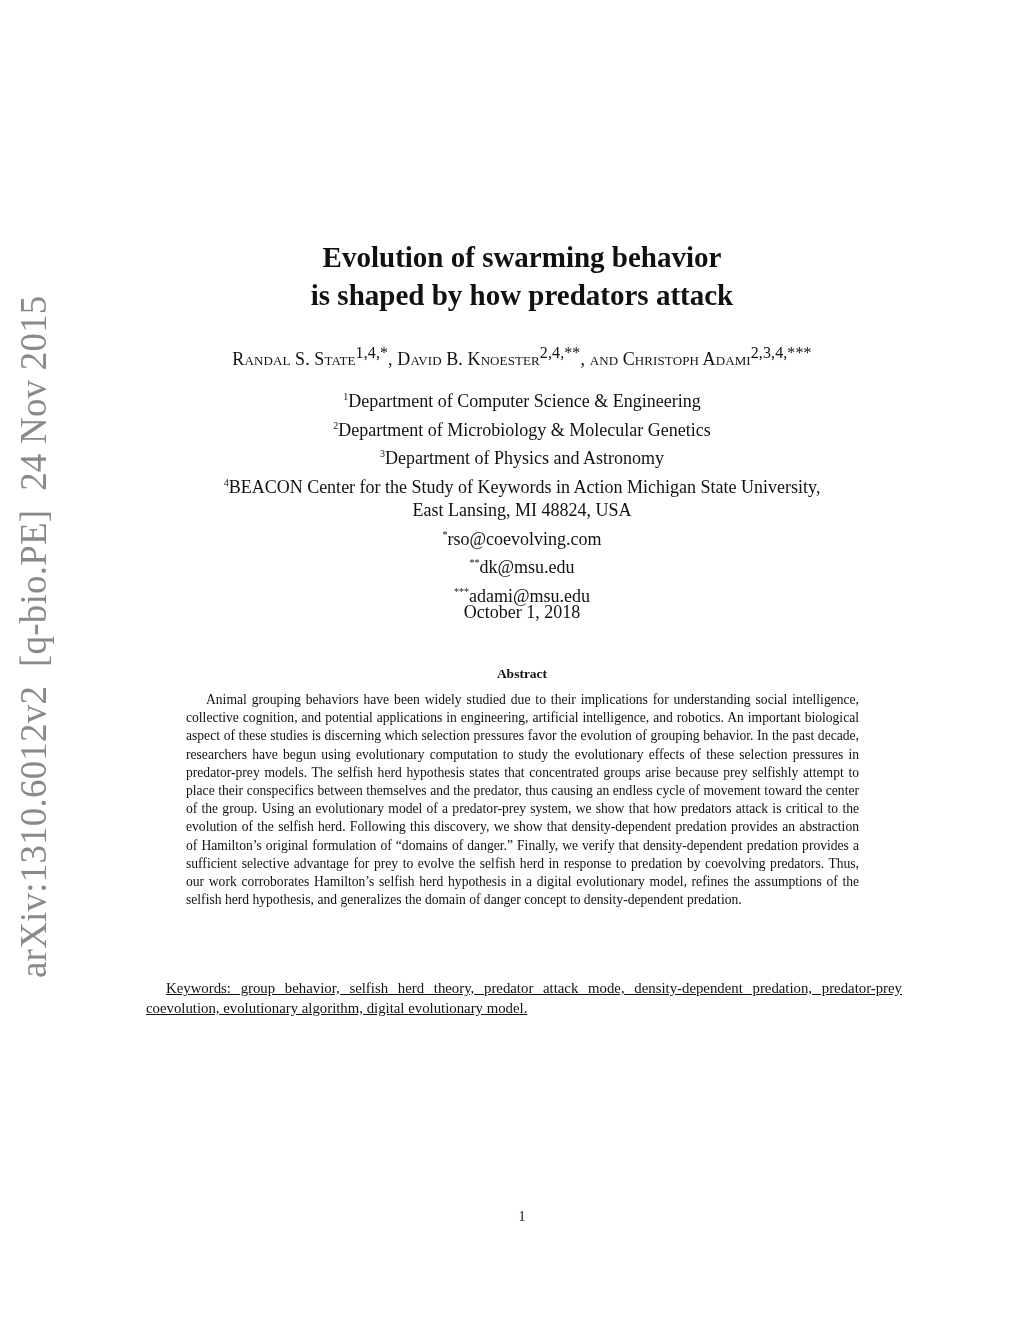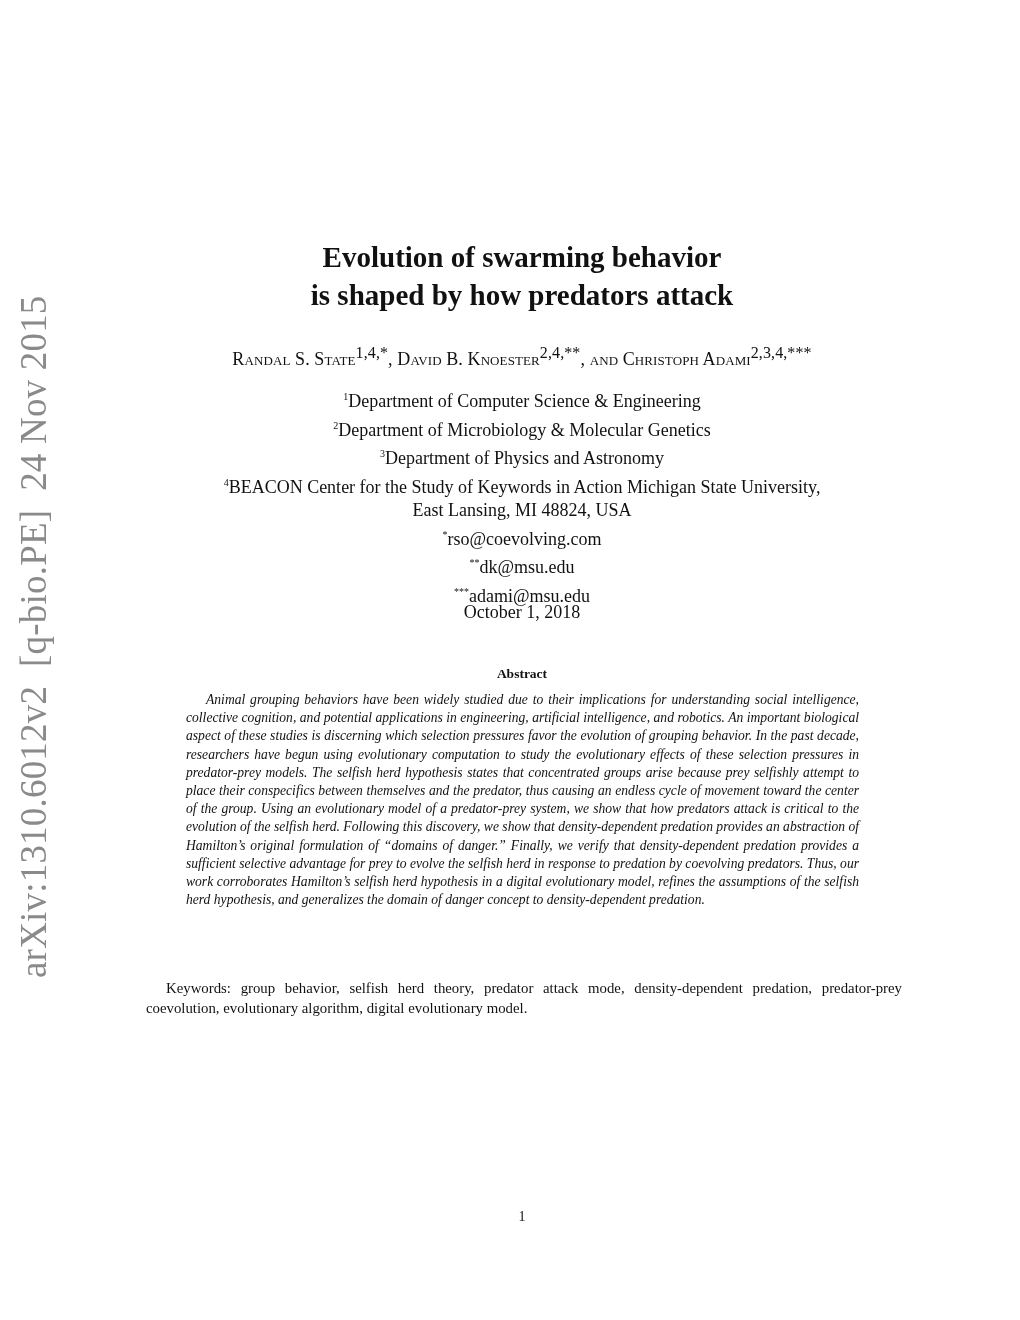--- a/index.html
+++ b/index.html
@@ -31,25 +31,25 @@
     .date {
       position: absolute; left: 0; width: 1044px; top: 602px;
       text-align: center; font-size: 18px;
     }
     .abstract-head {
       position: absolute; left: 0; width: 1044px; top: 666px;
       text-align: center; font-weight: bold; font-size: 13.5px;
     }
     .abstract-body {
       position: absolute; left: 186px; width: 673px; top: 691px;
-      font-size: 13.6px; line-height: 18.2px; text-align: justify; text-indent: 20px; font-style: italic;
+      font-size: 13.6px; line-height: 18.2px; text-align: justify; text-indent: 20px;
     }
     .keywords {
       position: absolute; left: 146px; width: 756px; top: 978px;
-      font-size: 14.8px; line-height: 20px; text-align: justify; text-indent: 20px;
+      font-size: 14.8px; line-height: 20px; text-align: justify; text-indent: 20px; text-decoration: underline;
     }
     .page-number {
       position: absolute; left: 0; width: 1044px; top: 1209px;
       text-align: center; font-size: 14px;
     }
   </style>
 </head>
 <body>
 
 <div class="arxiv-stamp">arXiv:1310.6012v2  [q-bio.PE]  24 Nov 2015</div>

